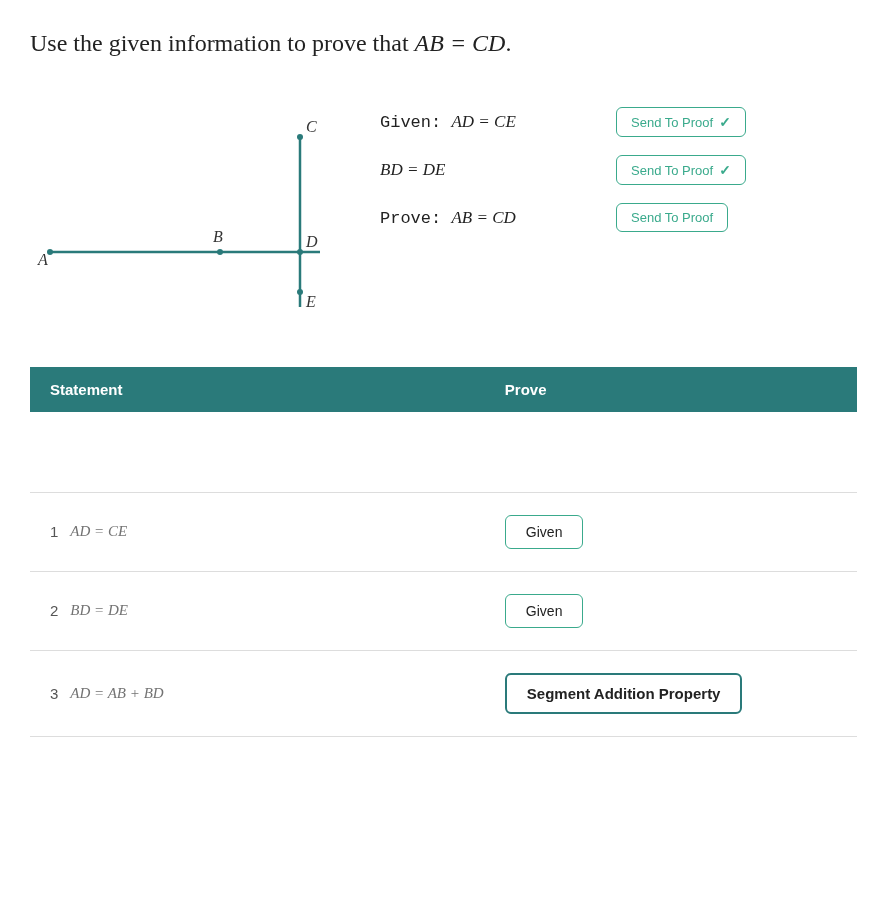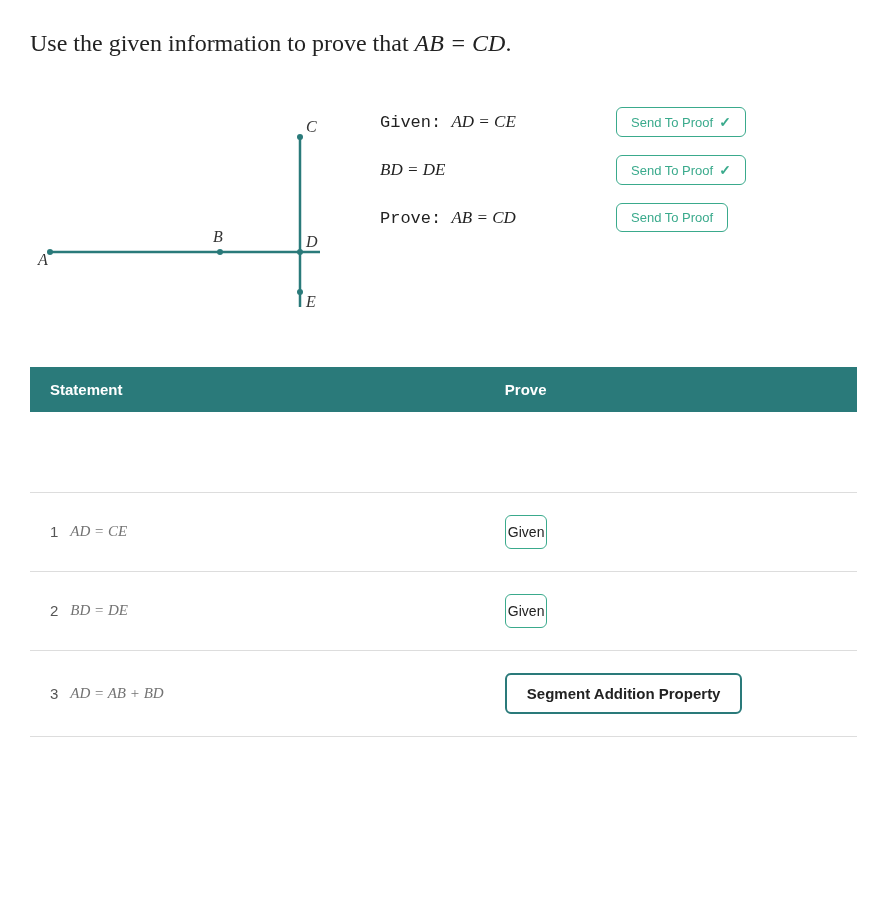--- a/index.html
+++ b/index.html
@@ -133,21 +133,21 @@
       font-style: italic;
       font-size: 15px;
       color: #737373;
     }
 
     .reason-btn {
       border: 1.5px solid #3aaa8c;
       color: #222;
       background: #fff;
       border-radius: 6px;
-      padding: 8px 2px;
+      padding: 8px 20px;
       font-size: 14px;
       cursor: pointer;
       font-family: Arial, sans-serif;
     }
 
     .reason-btn.highlighted {
       border: 2px solid #2a7a7a;
       font-weight: bold;
       font-size: 15px;
       padding: 10px 20px;

